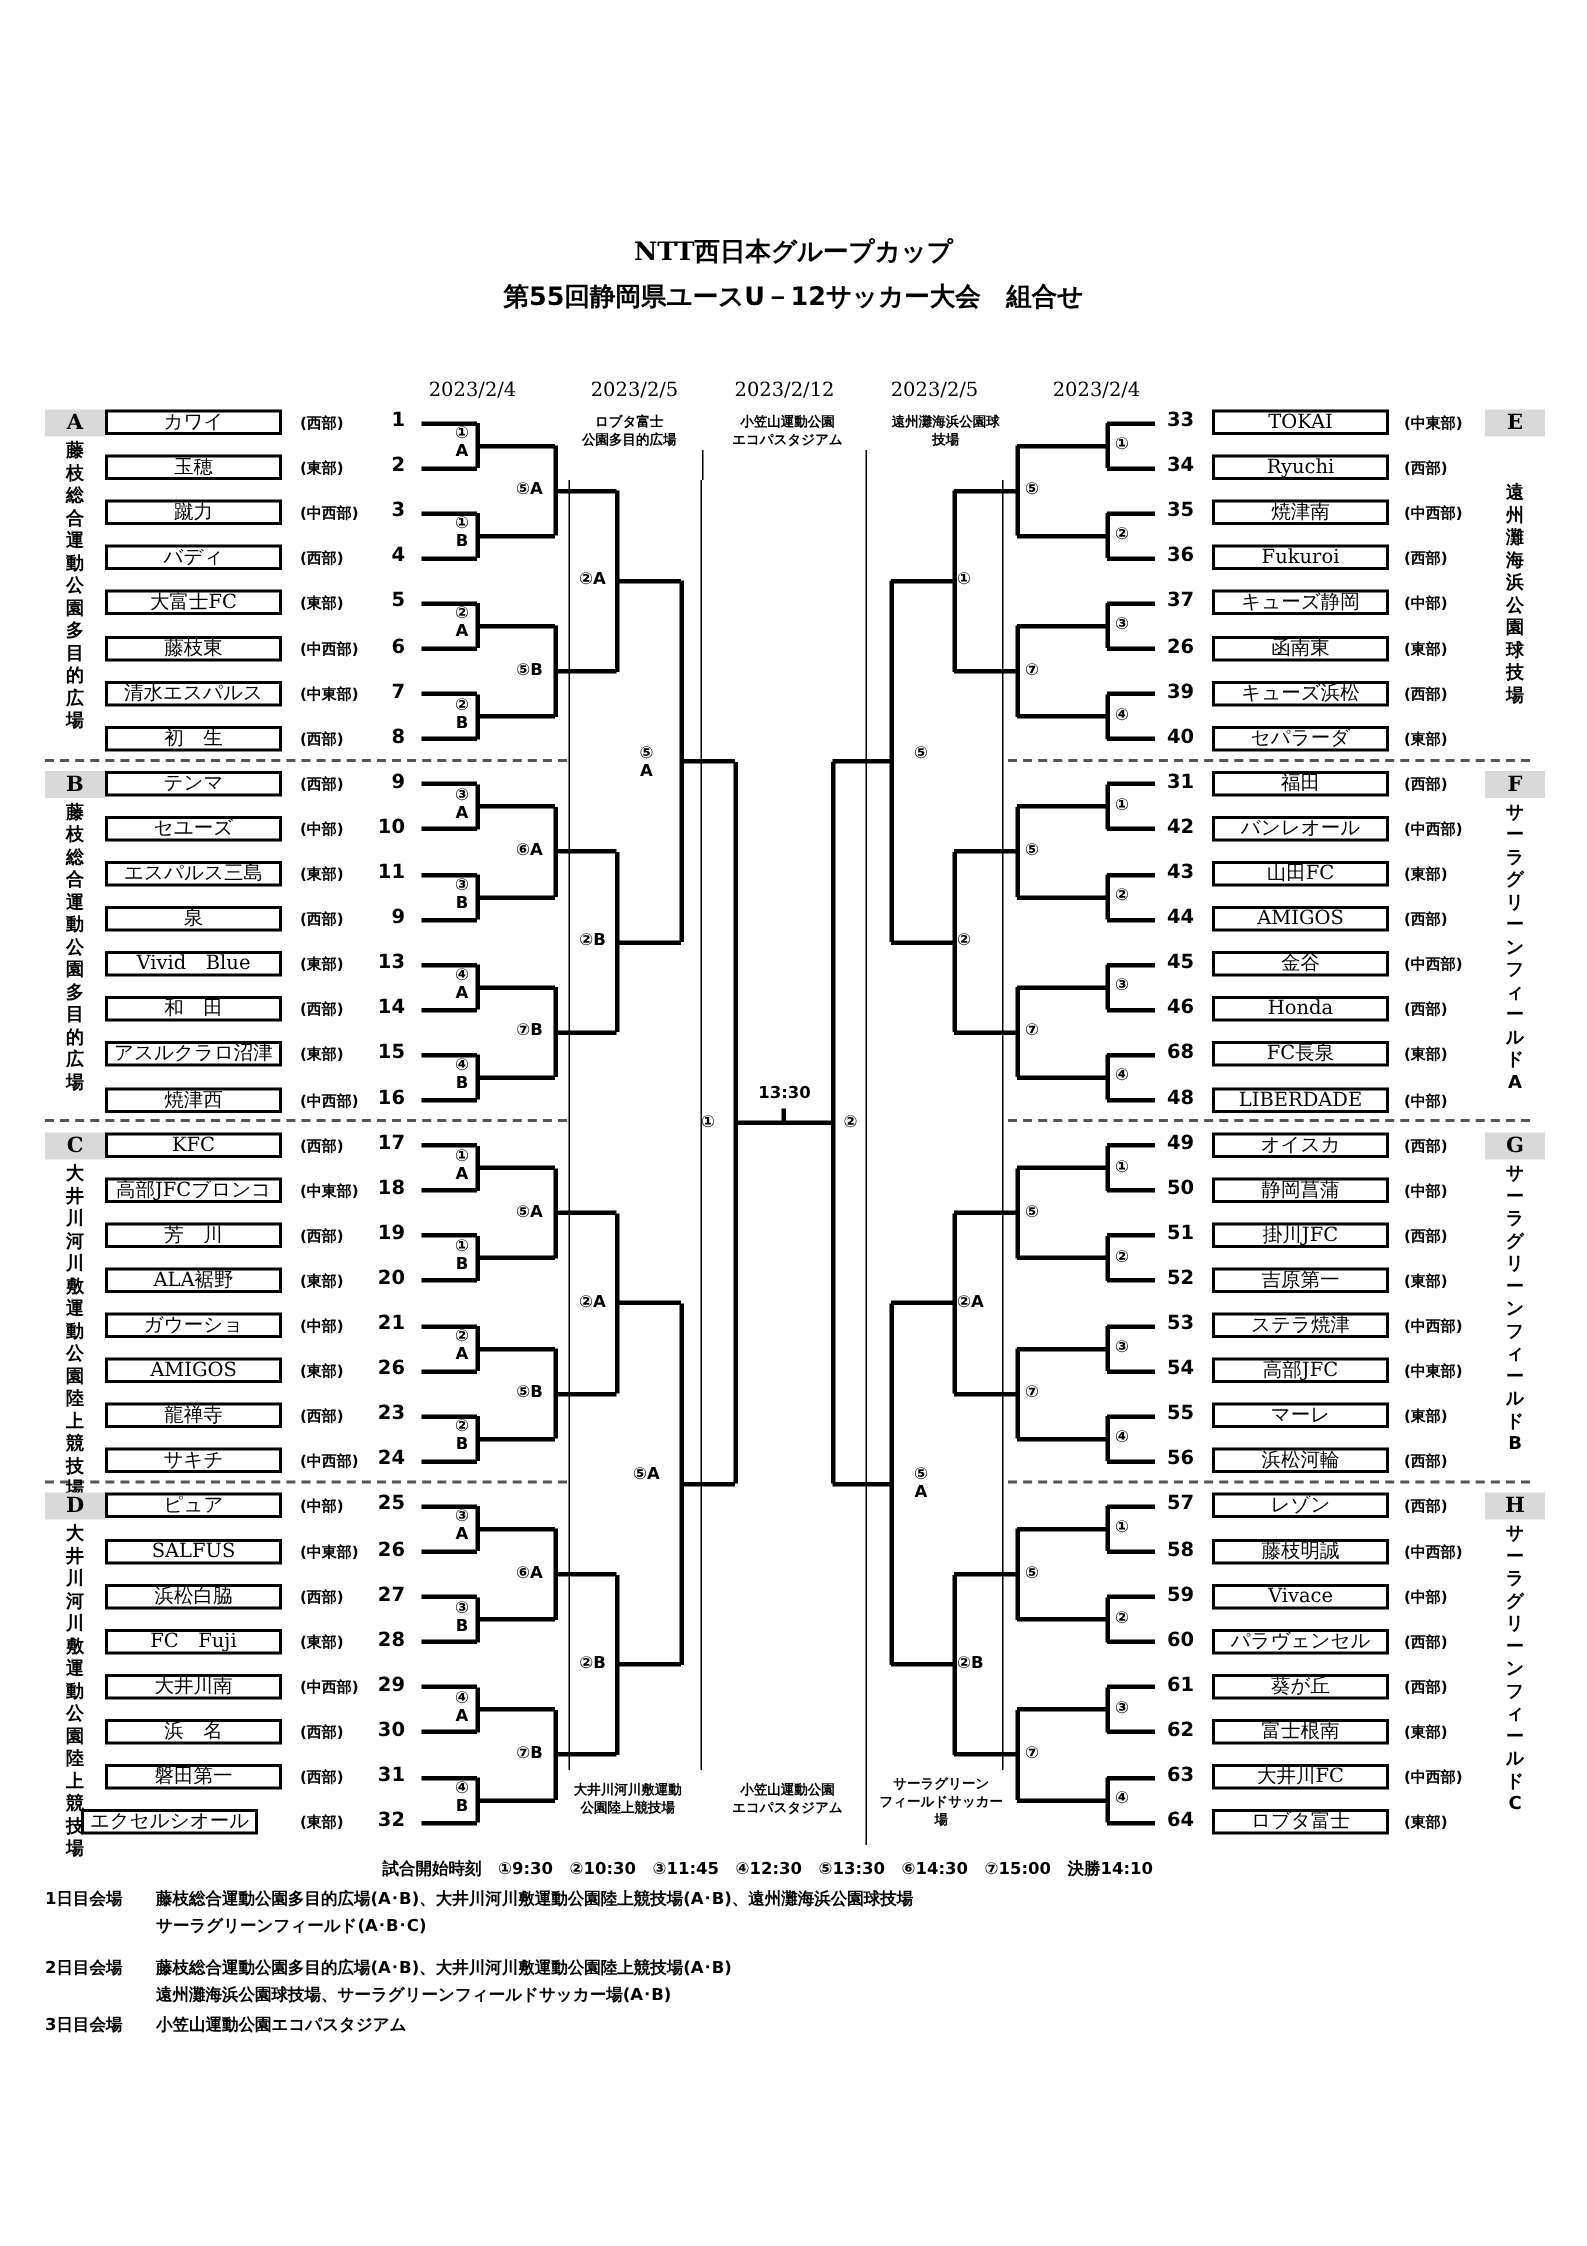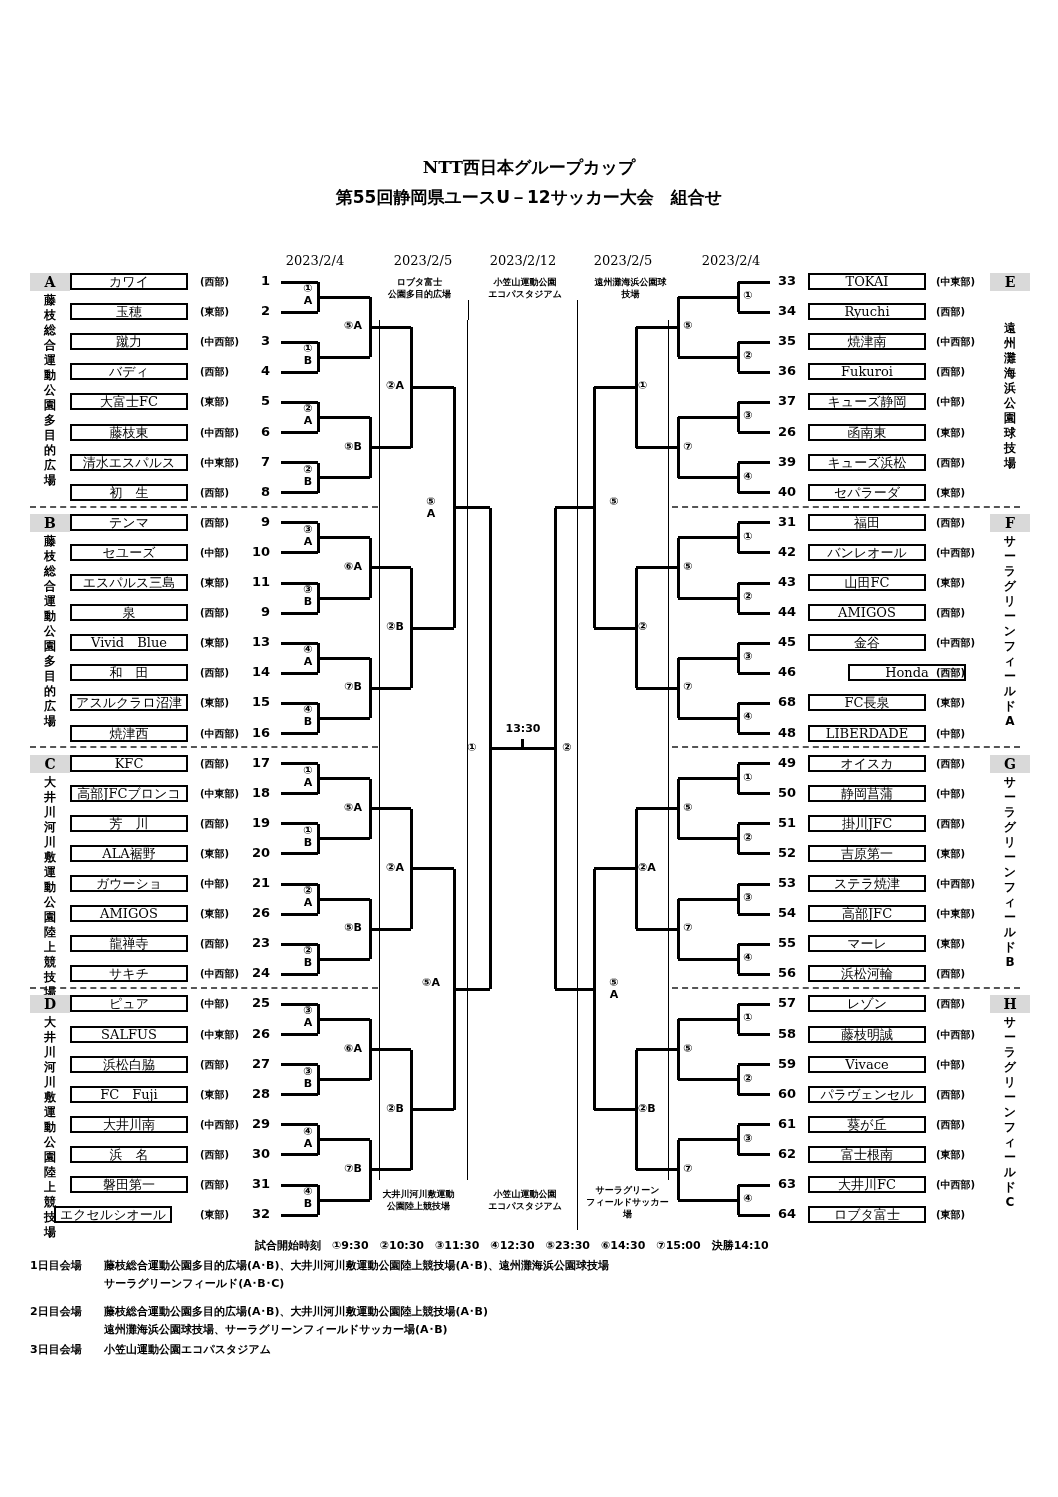--- a/index.html
+++ b/index.html
@@ -235,21 +235,21 @@
     <div class="seedR" style="left:778px;top:574px">43</div>
     <div class="ln" style="left:738px;top:581.5px;width:32px;height:3px"></div>
     <div class="team" style="left:808px;top:604.1px">AMIGOS</div>
     <div class="region" style="left:936px;top:606.1px">(西部)</div>
     <div class="seedR" style="left:778px;top:604.1px">44</div>
     <div class="ln" style="left:738px;top:611.6px;width:32px;height:3px"></div>
     <div class="team" style="left:808px;top:634.2px">金谷</div>
     <div class="region" style="left:936px;top:636.2px">(中西部)</div>
     <div class="seedR" style="left:778px;top:634.2px">45</div>
     <div class="ln" style="left:738px;top:641.7px;width:32px;height:3px"></div>
-    <div class="team" style="left:848px;top:664.3px">Honda</div>
+    <div class="team" style="left:808px;top:664.3px">Honda</div>
     <div class="region" style="left:936px;top:666.3px">(西部)</div>
     <div class="seedR" style="left:778px;top:664.3px">46</div>
     <div class="ln" style="left:738px;top:671.8px;width:32px;height:3px"></div>
     <div class="team" style="left:808px;top:694.4000000000001px">FC長泉</div>
     <div class="region" style="left:936px;top:696.4000000000001px">(東部)</div>
     <div class="seedR" style="left:778px;top:694.4000000000001px">68</div>
     <div class="ln" style="left:738px;top:701.9000000000001px;width:32px;height:3px"></div>
     <div class="team" style="left:808px;top:724.5px">LIBERDADE</div>
     <div class="region" style="left:936px;top:726.5px">(中部)</div>
     <div class="seedR" style="left:778px;top:724.5px">48</div>
@@ -534,21 +534,21 @@
     <div class="lbl" style="left:602px;top:495.75000000000006px;width:24px;white-space:pre-line">⑤</div>
     <div class="ln" style="left:555px;top:506.25000000000006px;width:39px;height:3px"></div>
     <div class="ln" style="left:592.5px;top:868.95px;width:3px;height:240.79999999999995px"></div>
     <div class="lbl" style="left:602px;top:977.35px;width:24px;white-space:pre-line">⑤
 A</div>
     <div class="ln" style="left:555px;top:987.85px;width:39px;height:3px"></div>
     <div class="ln" style="left:553.5px;top:507.75000000000006px;width:3px;height:481.59999999999997px"></div>
     <div class="lbl" style="left:558px;top:741.5500000000001px;width:18px">②</div>
   </div>
 
-<div class="footer" style="left:255px;top:1238px">試合開始時刻　①9:30　②10:30　③11:30　④12:30　⑤23:30　⑥14:30　⑦15:00　決勝14:10</div>
+<div class="footer" style="left:255px;top:1238px">試合開始時刻　①9:30　②10:30　③11:45　④12:30　⑤13:30　⑥14:30　⑦15:00　決勝14:10</div>
 <div class="footer" style="left:30px;top:1258px">1日目会場</div>
 <div class="footer" style="left:104px;top:1258px">藤枝総合運動公園多目的広場(A･B)、大井川河川敷運動公園陸上競技場(A･B)、遠州灘海浜公園球技場</div>
 <div class="footer" style="left:104px;top:1276px">サーラグリーンフィールド(A･B･C)</div>
 <div class="footer" style="left:30px;top:1304px">2日目会場</div>
 <div class="footer" style="left:104px;top:1304px">藤枝総合運動公園多目的広場(A･B)、大井川河川敷運動公園陸上競技場(A･B)</div>
 <div class="footer" style="left:104px;top:1322px">遠州灘海浜公園球技場、サーラグリーンフィールドサッカー場(A･B)</div>
 <div class="footer" style="left:30px;top:1342px">3日目会場</div>
 <div class="footer" style="left:104px;top:1342px">小笠山運動公園エコパスタジアム</div>
 
 </body></html>

